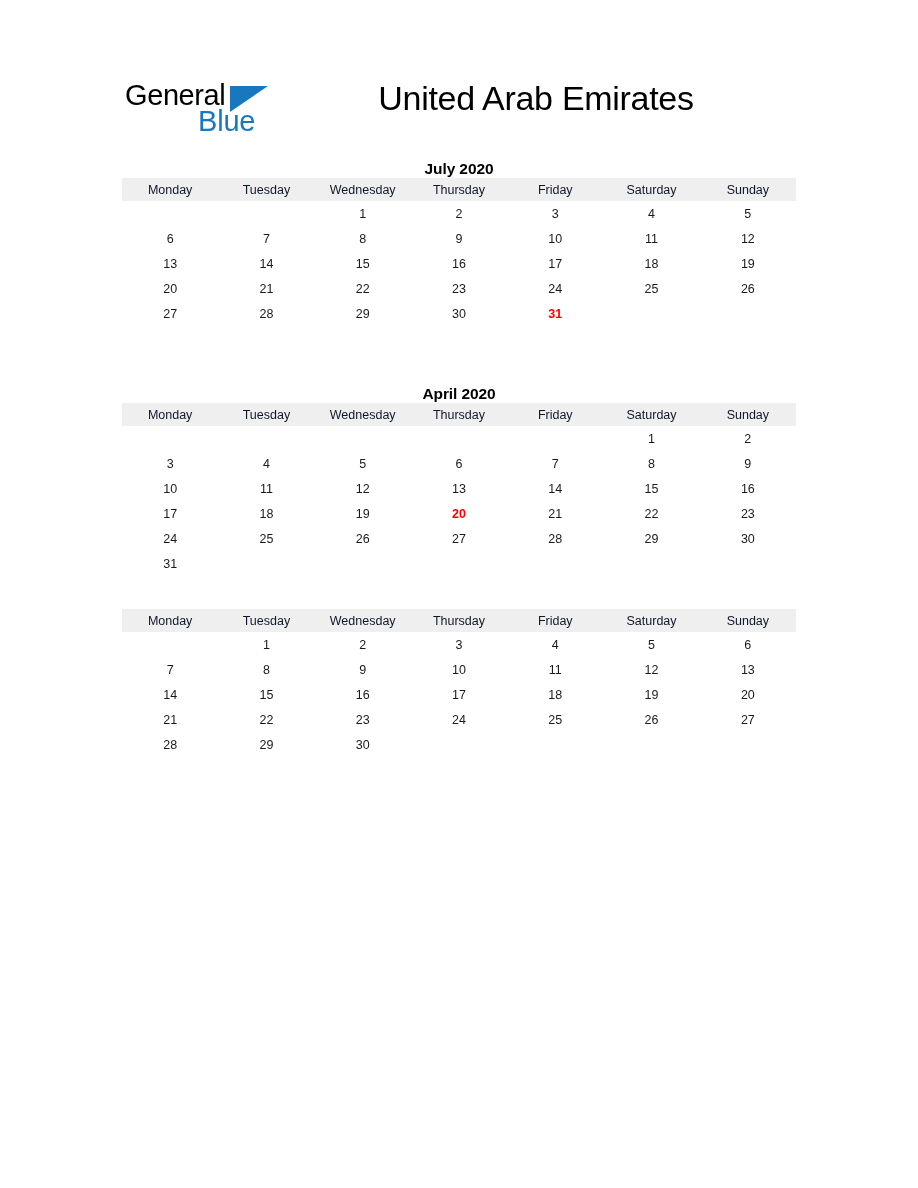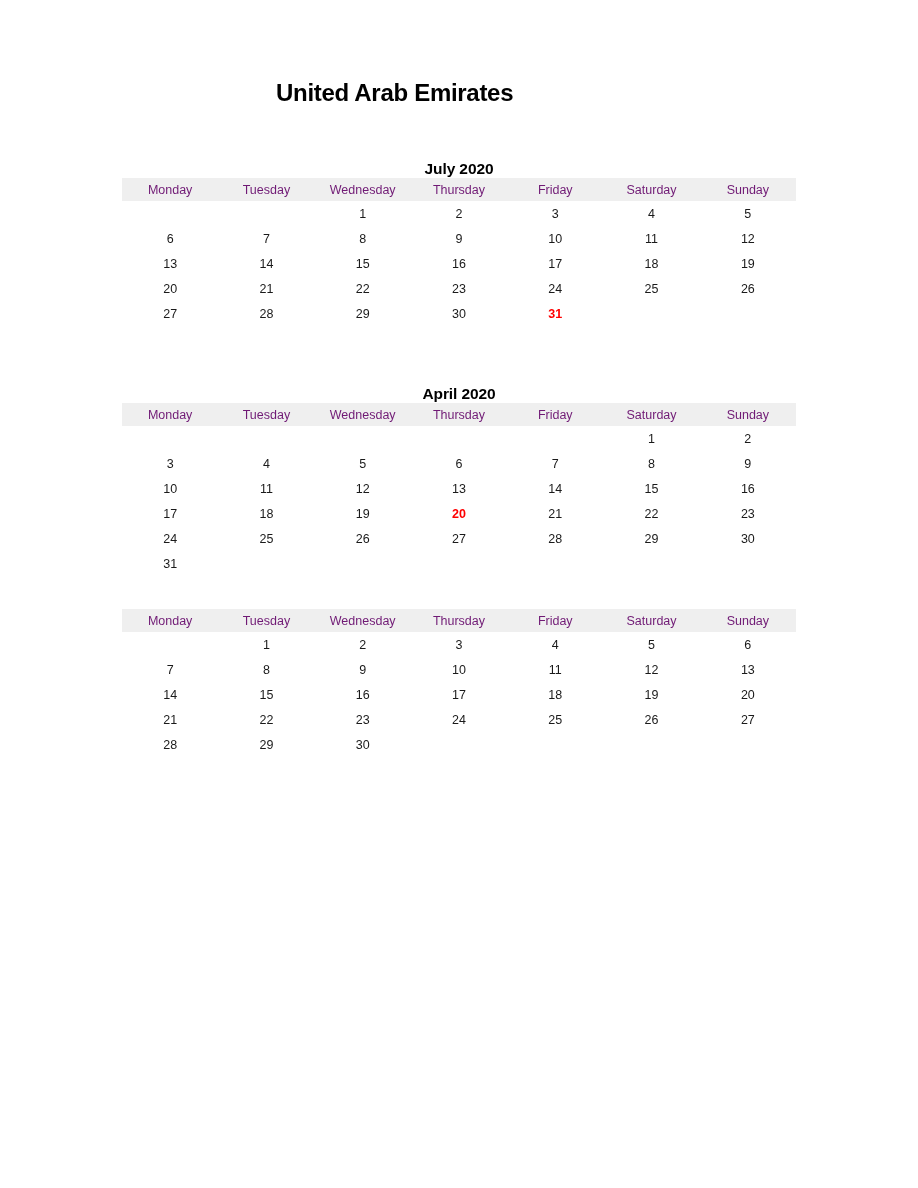--- a/index.html
+++ b/index.html
@@ -68,23 +68,23 @@
     color: #1878be;
     line-height: 1;
     white-space: nowrap;
   }
 
   .country-title {
     position: absolute;
     right: 0;
     top: 5px;
     width: 520px;
-    text-align: left;
-    font-size: 24px;
-    font-weight: bold;
+    text-align: center;
+    font-size: 34px;
+    font-weight: normal;
     letter-spacing: -0.3px;
     color: #000000;
     white-space: nowrap;
   }
 
   
   .month {
     position: absolute;
     left: 122px;
     width: 674px;
@@ -103,21 +103,21 @@
 
   table.cal {
     border-collapse: collapse;
     width: 674px;
     table-layout: fixed;
   }
   table.cal th {
     background: #efefef;
     font-size: 12.5px;
     font-weight: normal;
-    color: #701a75;
+    color: #0f172a;
     height: 23px;
     text-align: center;
     vertical-align: middle;
     border: none;
     padding: 0;
   }
   table.cal td {
     font-size: 12.5px;
     color: #1a1a1a;
     height: 25px;
@@ -146,20 +146,29 @@
     white-space: nowrap;
   }
 </style>
 </head>
 <body>
 
 <div class="page">
 
   <div class="header">
 
+    <div class="logo">
+      <div class="logo-general">General</div>
+      <div class="logo-tri">
+        <svg width="38" height="26" viewBox="0 0 38 26" xmlns="http://www.w3.org/2000/svg">
+          <polygon points="0,0 38,0 0,26" fill="#1878be"></polygon>
+        </svg>
+      </div>
+      <div class="logo-blue">Blue</div>
+    </div>
 
     <div class="country-title">United Arab Emirates</div>
   </div>
 
   <div class="month" id="month-0">
     <div class="month-title">July 2020</div>
     <table class="cal">
       <thead>
           <tr>
             <th>Monday</th>

